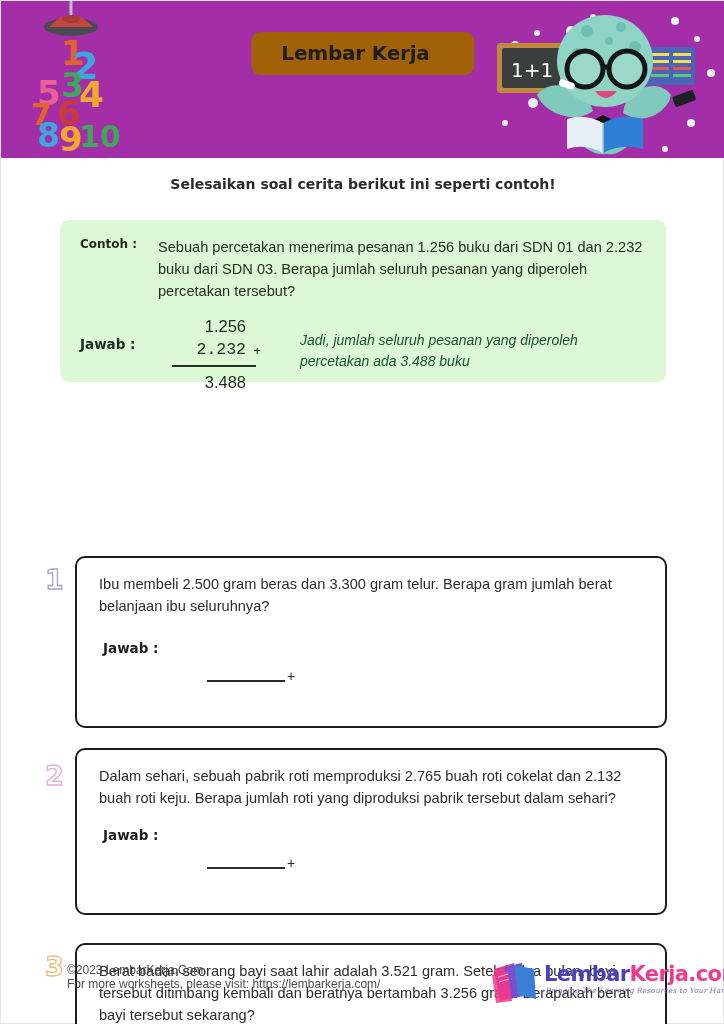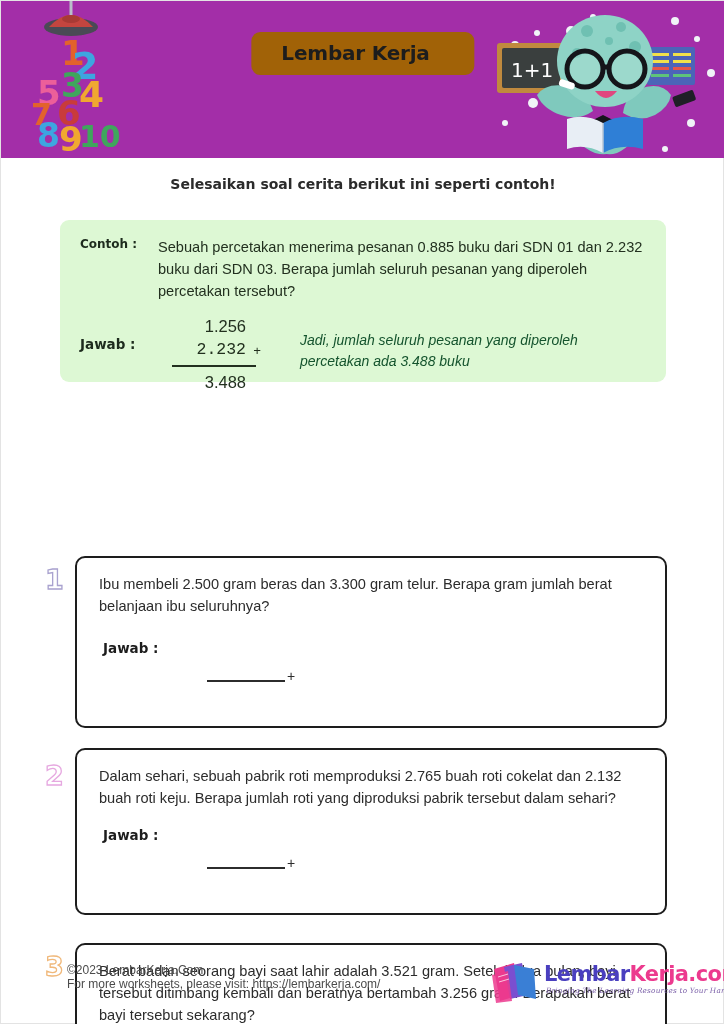--- a/index.html
+++ b/index.html
@@ -390,21 +390,21 @@
       <div class="badge-text">Lembar Kerja</div>
     </div>
 
   </div>
 
   <div class="instruction">Selesaikan soal cerita berikut ini seperti contoh!</div>
 
   <div class="example-box">
     <div class="ex-row">
       <div class="ex-label">Contoh :</div>
-      <div class="ex-text">Sebuah percetakan menerima pesanan 0.885 buku dari SDN 01 dan 2.232 buku dari SDN 03. Berapa jumlah seluruh pesanan yang diperoleh percetakan tersebut?</div>
+      <div class="ex-text">Sebuah percetakan menerima pesanan 1.256 buku dari SDN 01 dan 2.232 buku dari SDN 03. Berapa jumlah seluruh pesanan yang diperoleh percetakan tersebut?</div>
     </div>
 
     <div class="ex-calc-row">
       <div class="ex-jawab-label">Jawab :</div>
 
       <div class="sum-block">
         <div class="sum-n">1.256</div>
         <div class="sum-plus-wrap">
           <div class="sum-n">2.232</div>
           <div class="sum-plus">+</div>

